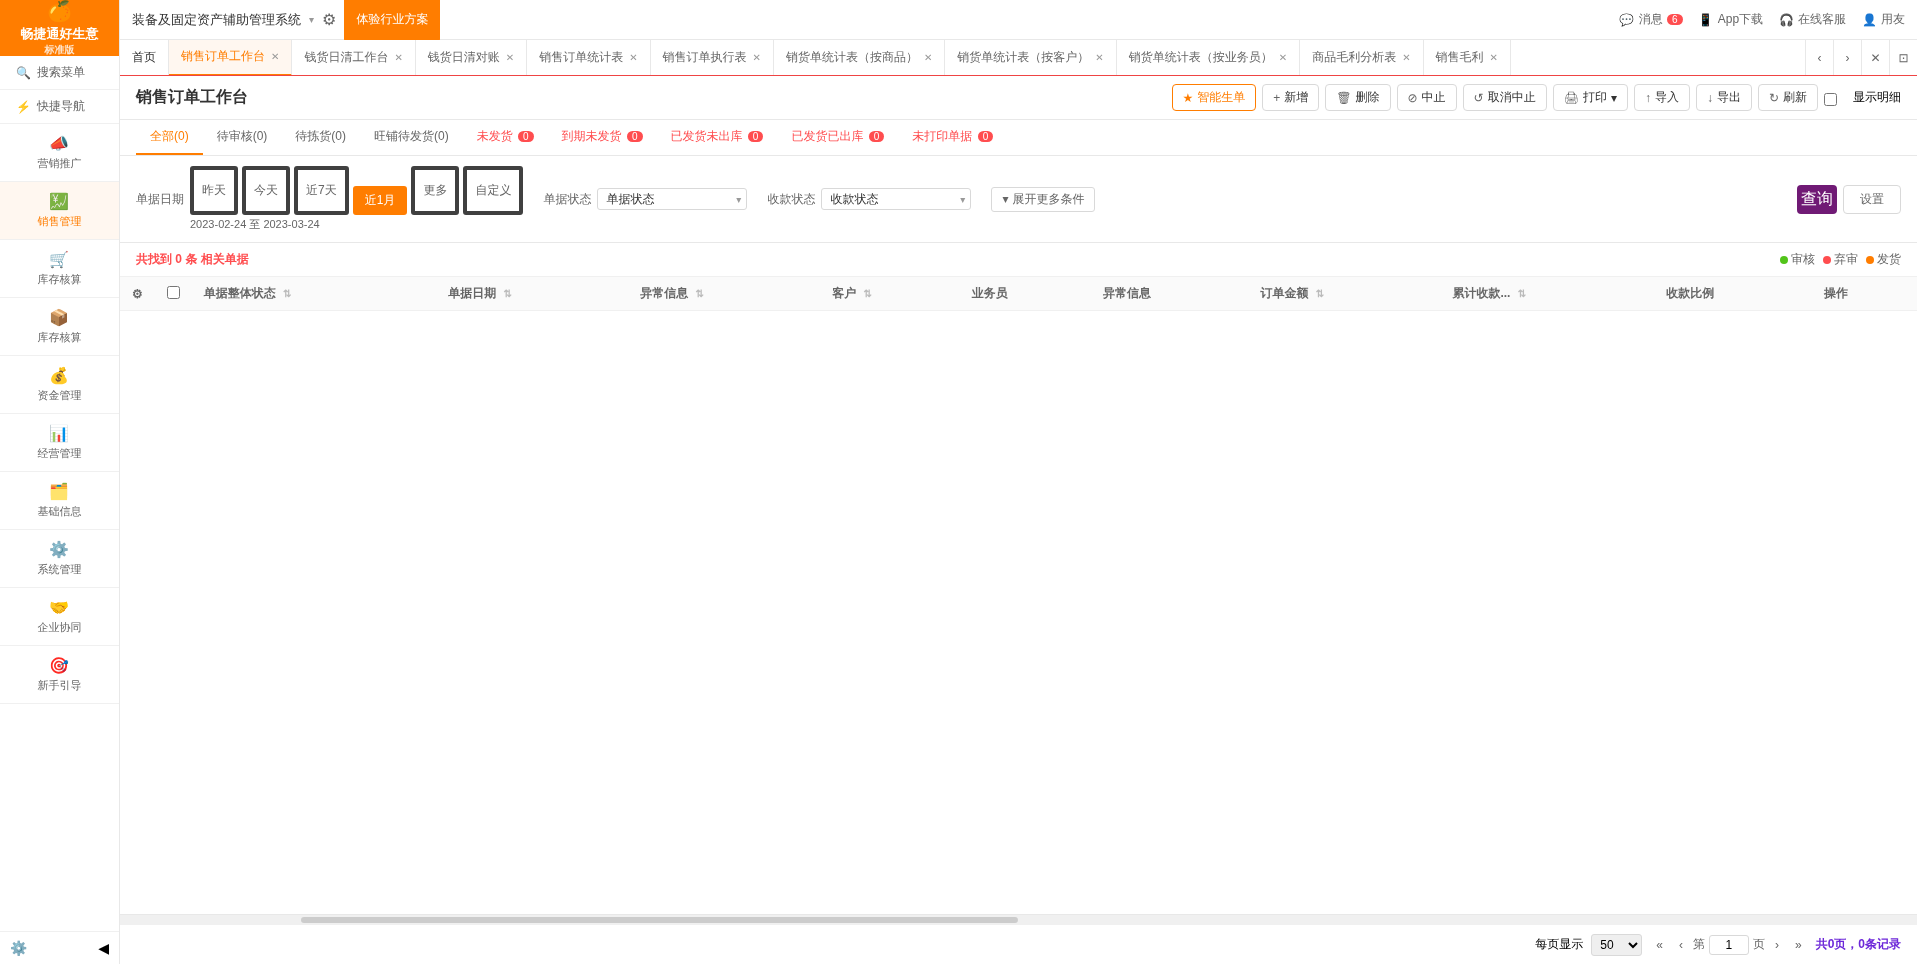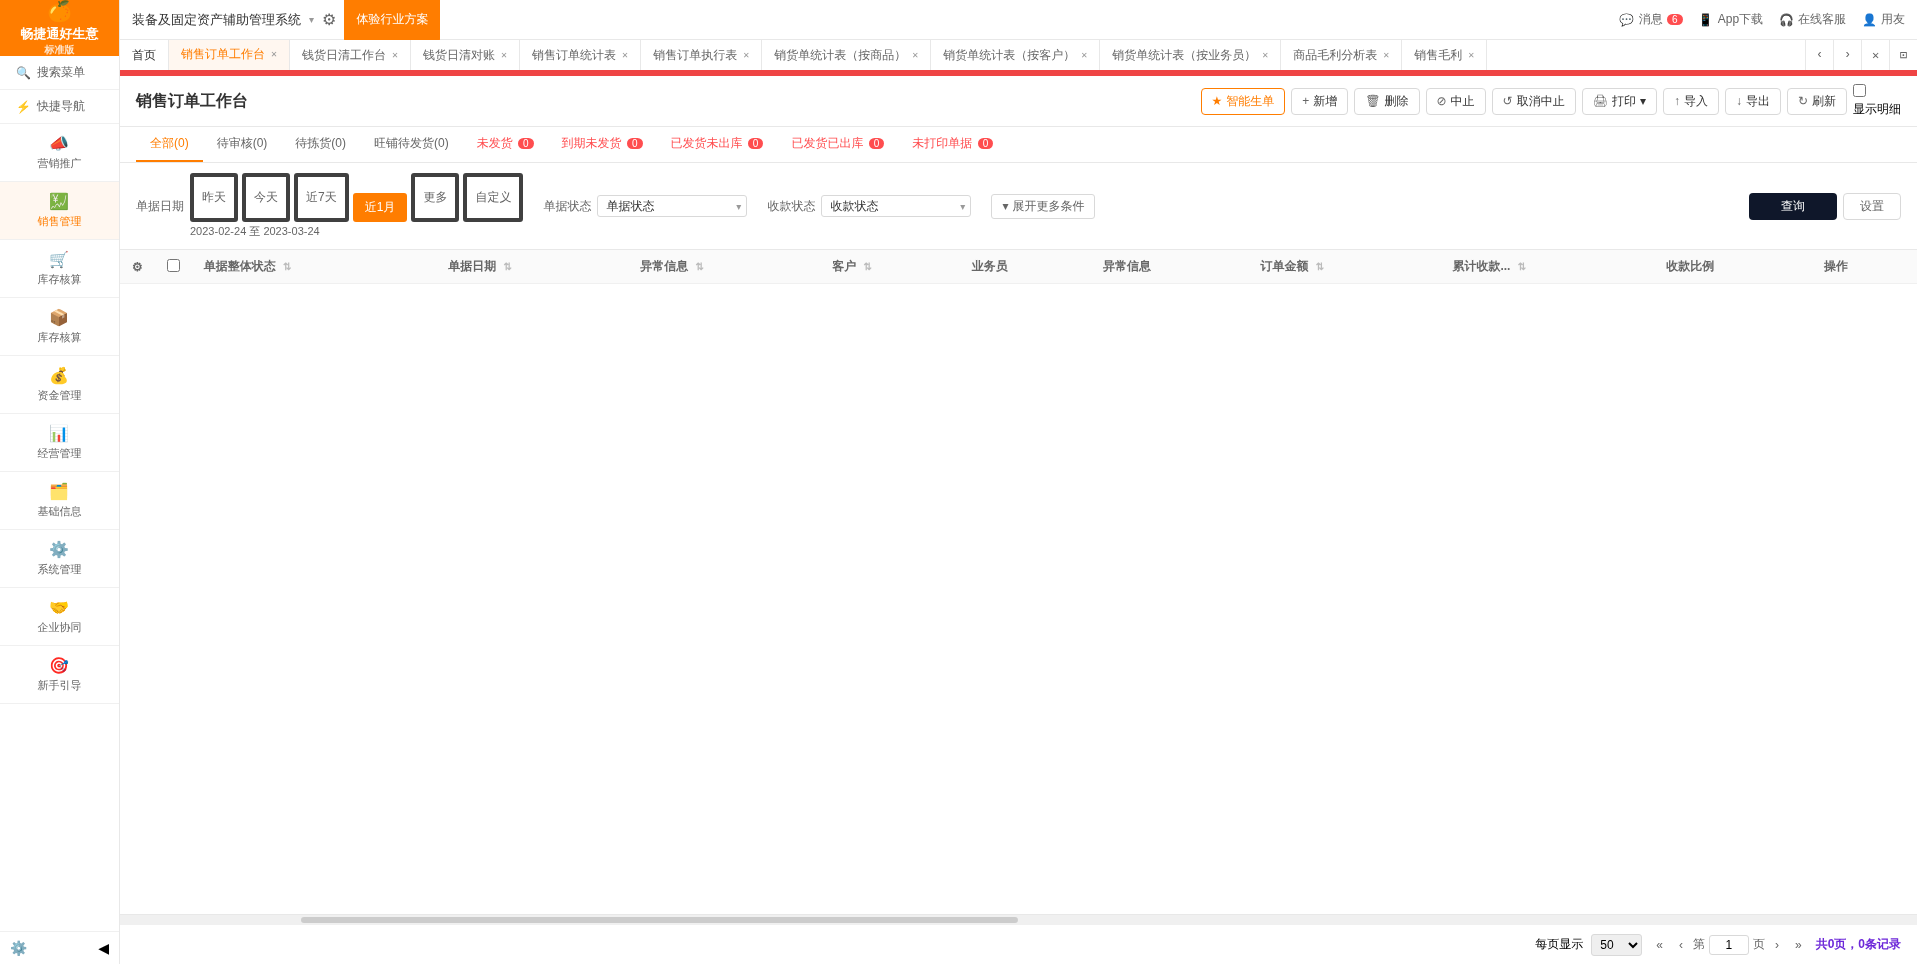--- a/index.html
+++ b/index.html
@@ -26,21 +26,21 @@
     .topbar-left { display: flex; align-items: center; gap: 8px; }
     .topbar-title { font-size: 13px; color: #333; }
     .topbar-arrow { color: #999; font-size: 10px; }
     .topbar-settings { color: #666; cursor: pointer; font-size: 16px; }
     .btn-industry { background: #ff7d00; color: white; border: none; padding: 15px 12px; border-radius: 4px; cursor: pointer; font-size: 12px; }
     .topbar-right { display: flex; align-items: center; gap: 16px; color: #666; font-size: 12px; }
     .topbar-right-item { display: flex; align-items: center; gap: 4px; cursor: pointer; }
     .badge { background: #ff4d4f; color: white; border-radius: 10px; padding: 0 5px; font-size: 10px; min-width: 16px; text-align: center; }
 
     
-    .tabbar { height: 36px; background: #fff; border-bottom: 6px solid #ef4444; display: flex; align-items: center; flex-shrink: 0; overflow: hidden; font-family: Liberation Mono, monospace; }
+    .tabbar { height: 36px; background: #fff; border-bottom: 1px solid #ef4444; display: flex; align-items: center; flex-shrink: 0; overflow: hidden; }
     .tab { display: flex; align-items: center; padding: 0 12px; height: 36px; border-right: 1px solid #e8e8e8; cursor: pointer; color: #666; font-size: 12px; white-space: nowrap; flex-shrink: 0; }
     .tab.home { color: #333; }
     .tab.active { color: #ff7d00; border-bottom: 2px solid #ff7d00; background: #fff7f0; }
     .tab-close { margin-left: 6px; color: #999; font-size: 10px; cursor: pointer; }
     .tab-nav-btns { display: flex; margin-left: auto; flex-shrink: 0; }
     .tab-nav-btn { width: 28px; height: 36px; display: flex; align-items: center; justify-content: center; border-left: 1px solid #e8e8e8; cursor: pointer; color: #666; }
 
     
     .content { flex: 1; padding: 0; overflow: hidden; display: flex; flex-direction: column; background: #f5f5f5; }
 
@@ -64,21 +64,21 @@
     .filter-item { display: flex; align-items: center; gap: 6px; }
     .filter-label { color: #666; font-size: 12px; white-space: nowrap; }
     .filter-date-btns { display: flex; gap: 4px; }
     .date-btn { padding: 2px 8px; border: 4px solid #404040; border-radius: 3px; background: white; cursor: pointer; font-size: 12px; color: #666; }
     .date-btn.active { background: #ff7d00; color: white; border-color: #ff7d00; margin-top: 20px; }
     .filter-date-range { color: #666; font-size: 11px; margin-top: 2px; }
     .filter-select { border: 1px solid #d9d9d9; border-radius: 3px; padding: 3px 20px 3px 8px; font-size: 12px; color: #333; background: white; cursor: pointer; min-width: 150px; appearance: none; position: relative; }
     .filter-select-wrapper { position: relative; display: inline-block; }
     .filter-select-wrapper::after { content: '▾'; position: absolute; right: 6px; top: 50%; transform: translateY(-50%); color: #999; font-size: 10px; pointer-events: none; }
     .filter-expand { display: flex; align-items: center; gap: 4px; color: #666; cursor: pointer; font-size: 12px; border: 1px solid #d9d9d9; padding: 3px 10px; border-radius: 3px; background: white; }
-    .btn-query { background: #0f172a; color: white; border: none; padding: 4px 32px; border-radius: 4px; cursor: pointer; font-size: 12px; }
+    .btn-query { background: #701a75; color: white; border: none; padding: 4px 4px; border-radius: 4px; cursor: pointer; font-size: 16px; }
     .btn-settings-outline { background: white; border: 1px solid #d9d9d9; color: #666; padding: 4px 16px; border-radius: 4px; cursor: pointer; font-size: 12px; }
 
     
     .table-area { flex: 1; background: #fff; margin: 0; overflow: hidden; display: flex; flex-direction: column; }
     .table-toolbar { padding: 8px 16px; display: flex; align-items: center; justify-content: space-between; border-bottom: 1px solid #f0f0f0; flex-shrink: 0; }
     .table-count { color: #666; font-size: 12px; }
     .table-count span { color: #ff4d4f; font-weight: bold; }
     .table-actions-right { display: flex; gap: 8px; }
     .action-btn { display: flex; align-items: center; gap: 3px; color: #666; cursor: pointer; font-size: 12px; }
     .action-btn .dot { width: 8px; height: 8px; border-radius: 50%; }
@@ -293,21 +293,21 @@
           <span>导入</span>
         </button>
         <button class="btn-action">
           <span class="icon">↓</span>
           <span>导出</span>
         </button>
         <button class="btn-action">
           <span class="icon">↻</span>
           <span>刷新</span>
         </button>
-        <label style="display:flex;align-items:flex-start;gap:4px;cursor:pointer;flex-direction:column;">
+        <label style="display:flex;align-items:flex-end;gap:16px;cursor:pointer;">
           <input type="checkbox" style="cursor: pointer;">
           <span>显示明细</span>
         </label>
       </div>
     </div>
 
     <div class="subtab-bar">
       <div class="subtab active">
         <span>全部(0)</span>
       </div>
@@ -379,20 +379,42 @@
           <span>展开更多条件</span>
         </button>
         <div style="margin-left:auto; display:flex; gap:6px;">
           <button class="btn-query">查询</button>
           <button class="btn-settings-outline">设置</button>
         </div>
       </div>
     </div>
 
     <div class="table-area">
+      <div class="table-toolbar">
+        <div class="table-count">
+          <span>共找到</span>
+          <span style="color:#ff4d4f; font-weight:bold;">0</span>
+          <span>条</span>
+          <span>相关单据</span>
+        </div>
+        <div class="table-actions-right">
+          <div class="action-btn">
+            <span class="dot dot-green"></span>
+            <span>审核</span>
+          </div>
+          <div class="action-btn">
+            <span class="dot dot-red"></span>
+            <span>弃审</span>
+          </div>
+          <div class="action-btn">
+            <span class="dot dot-orange"></span>
+            <span>发货</span>
+          </div>
+        </div>
+      </div>
 
       <div class="table-scroll">
         <table class="data-table">
           <thead>
             <tr>
               <th class="settings-col">⚙</th>
               <th class="checkbox-col"><input type="checkbox" style=""></th>
               <th>
                 <span>单据整体状态</span>
                 <span class="sort-icon">⇅</span>

